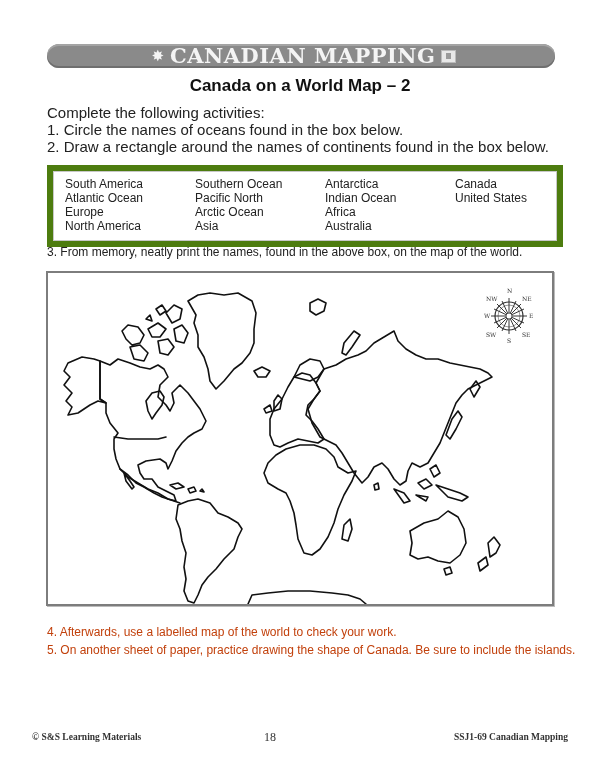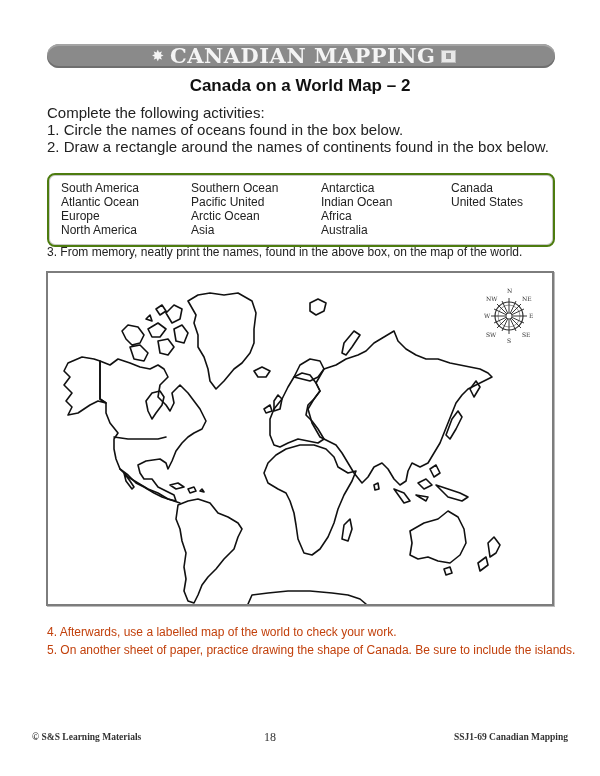--- a/index.html
+++ b/index.html
@@ -27,23 +27,22 @@
   .page-title {
     position: absolute; left: 0; top: 76px; width: 600px; text-align: center;
     font-weight: bold; font-size: 17px; color: #111;
   }
 
   .instructions { position: absolute; left: 47px; top: 104px; font-size: 15px; line-height: 17px; color: #222; }
   .instructions div { white-space: nowrap; }
 
   .word-box {
     position: absolute; left: 47px; top: 165px; width: 504px; height: 70px;
-    border: 2px solid #4d7c0f; border-radius: 8px;
+    border: 6px solid #4d7c0f; border-radius: 0;
     box-shadow: inset 0 0 0 1px #c8c8c8;
-    margin-top: 8px;
   }
   .word-grid {
     position: absolute; left: 12px; top: 6px; display: grid;
     grid-template-columns: 130px 130px 130px 110px; grid-auto-rows: 14px;
     font-size: 12px; color: #222;
   }
   .word-col { display: flex; flex-direction: column; }
   .word-col span { line-height: 14px; white-space: nowrap; }
 
   .step3 { position: absolute; left: 47px; top: 245px; font-size: 12px; color: #222; white-space: nowrap; }
@@ -86,21 +85,21 @@
 <div class="word-box">
   <div class="word-grid">
     <div class="word-col">
       <span>South America</span>
       <span>Atlantic Ocean</span>
       <span>Europe</span>
       <span>North America</span>
     </div>
     <div class="word-col">
       <span>Southern Ocean</span>
-      <span>Pacific United</span>
+      <span>Pacific North</span>
       <span>Arctic Ocean</span>
       <span>Asia</span>
     </div>
     <div class="word-col">
       <span>Antarctica</span>
       <span>Indian Ocean</span>
       <span>Africa</span>
       <span>Australia</span>
     </div>
     <div class="word-col">

